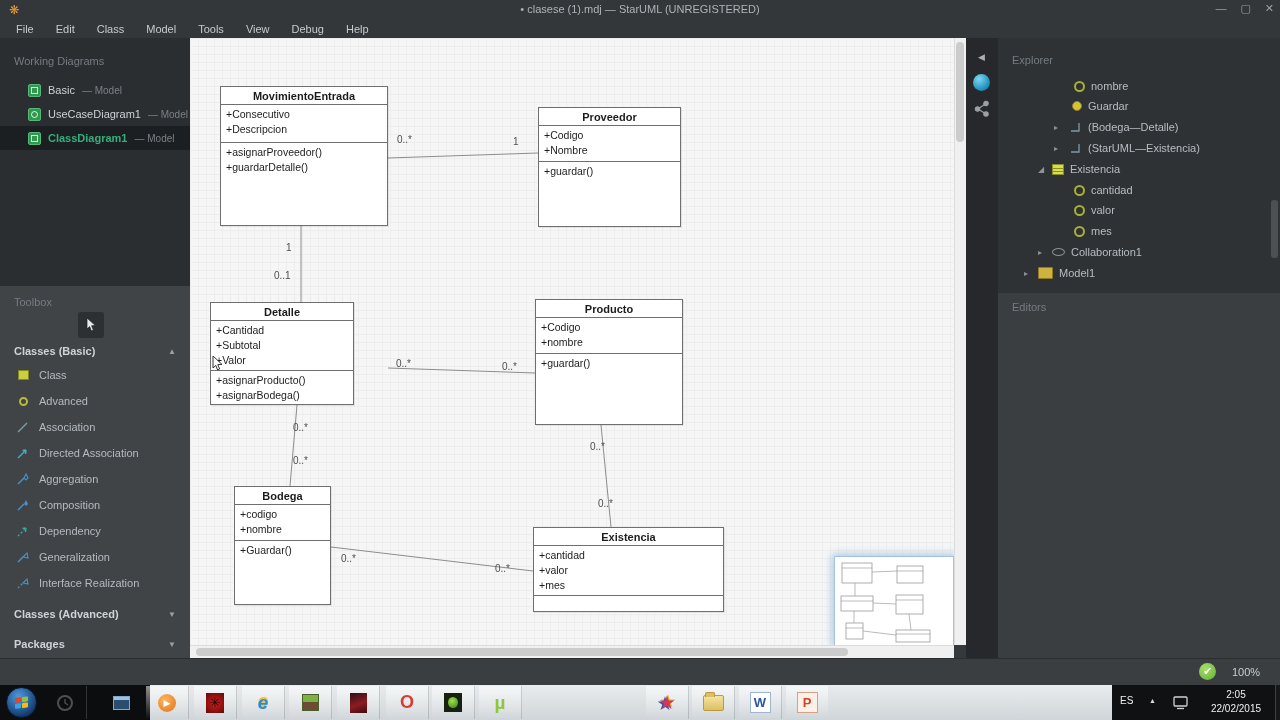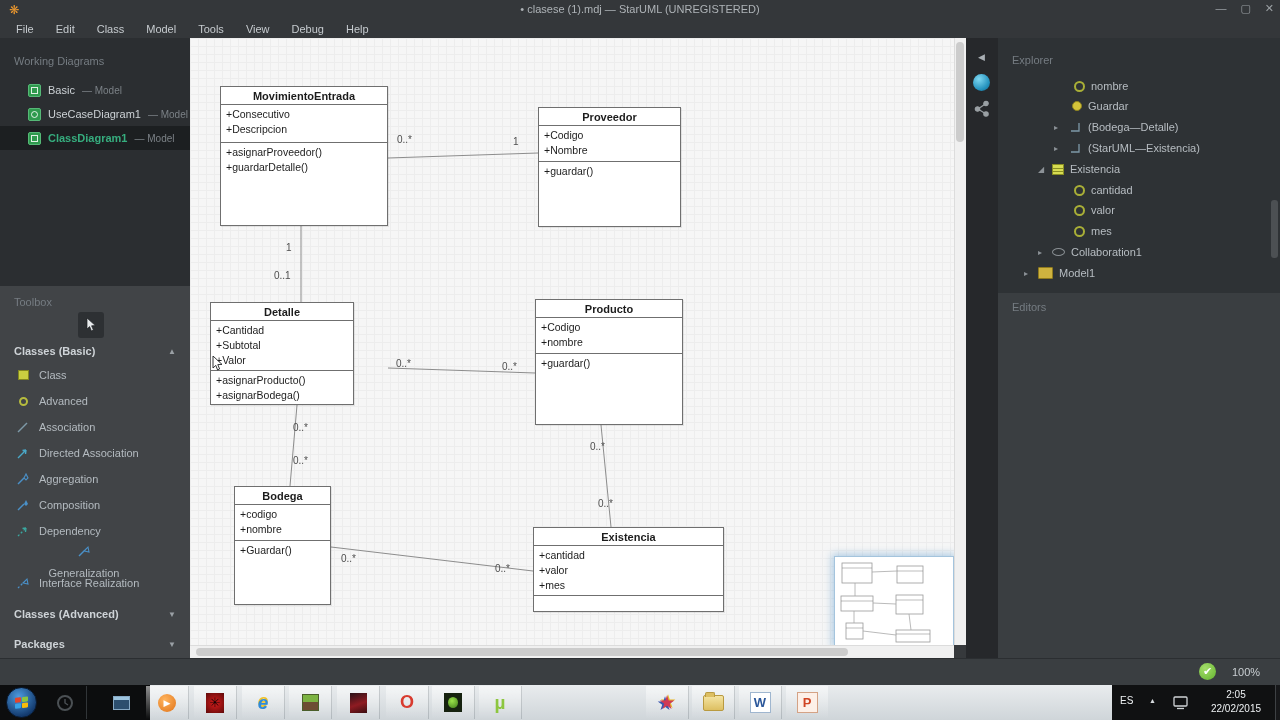--- a/index.html
+++ b/index.html
@@ -215,21 +215,21 @@
   </div>
   <div class="abs tb-item" style="top:232px;">
     <span class="ticon">
         <svg width="14" height="14">
           <path d="M2,12 L10,4" stroke="#3aa8a0" stroke-width="1.3" stroke-dasharray="2,2" fill="none"></path>
           <path d="M10,4 L6.5,4.5 M10,4 L9.5,8" stroke="#3aa8a0" stroke-width="1.3" fill="none"></path>
         </svg>
       </span>
     <span>Dependency</span>
   </div>
-  <div class="abs tb-item" style="top:258px;flex-direction:column;">
+  <div class="abs tb-item" style="top:258px;">
     <span class="ticon">
         <svg width="14" height="14">
           <path d="M2,12 L7,7" stroke="#4a90c8" stroke-width="1.4" fill="none"></path>
           <path d="M7,7 L11,3 L12,8 Z" fill="none" stroke="#4a90c8" stroke-width="1.1"></path>
         </svg>
       </span>
     <span>Generalization</span>
   </div>
   <div class="abs tb-item" style="top:284px;">
     <span class="ticon">

